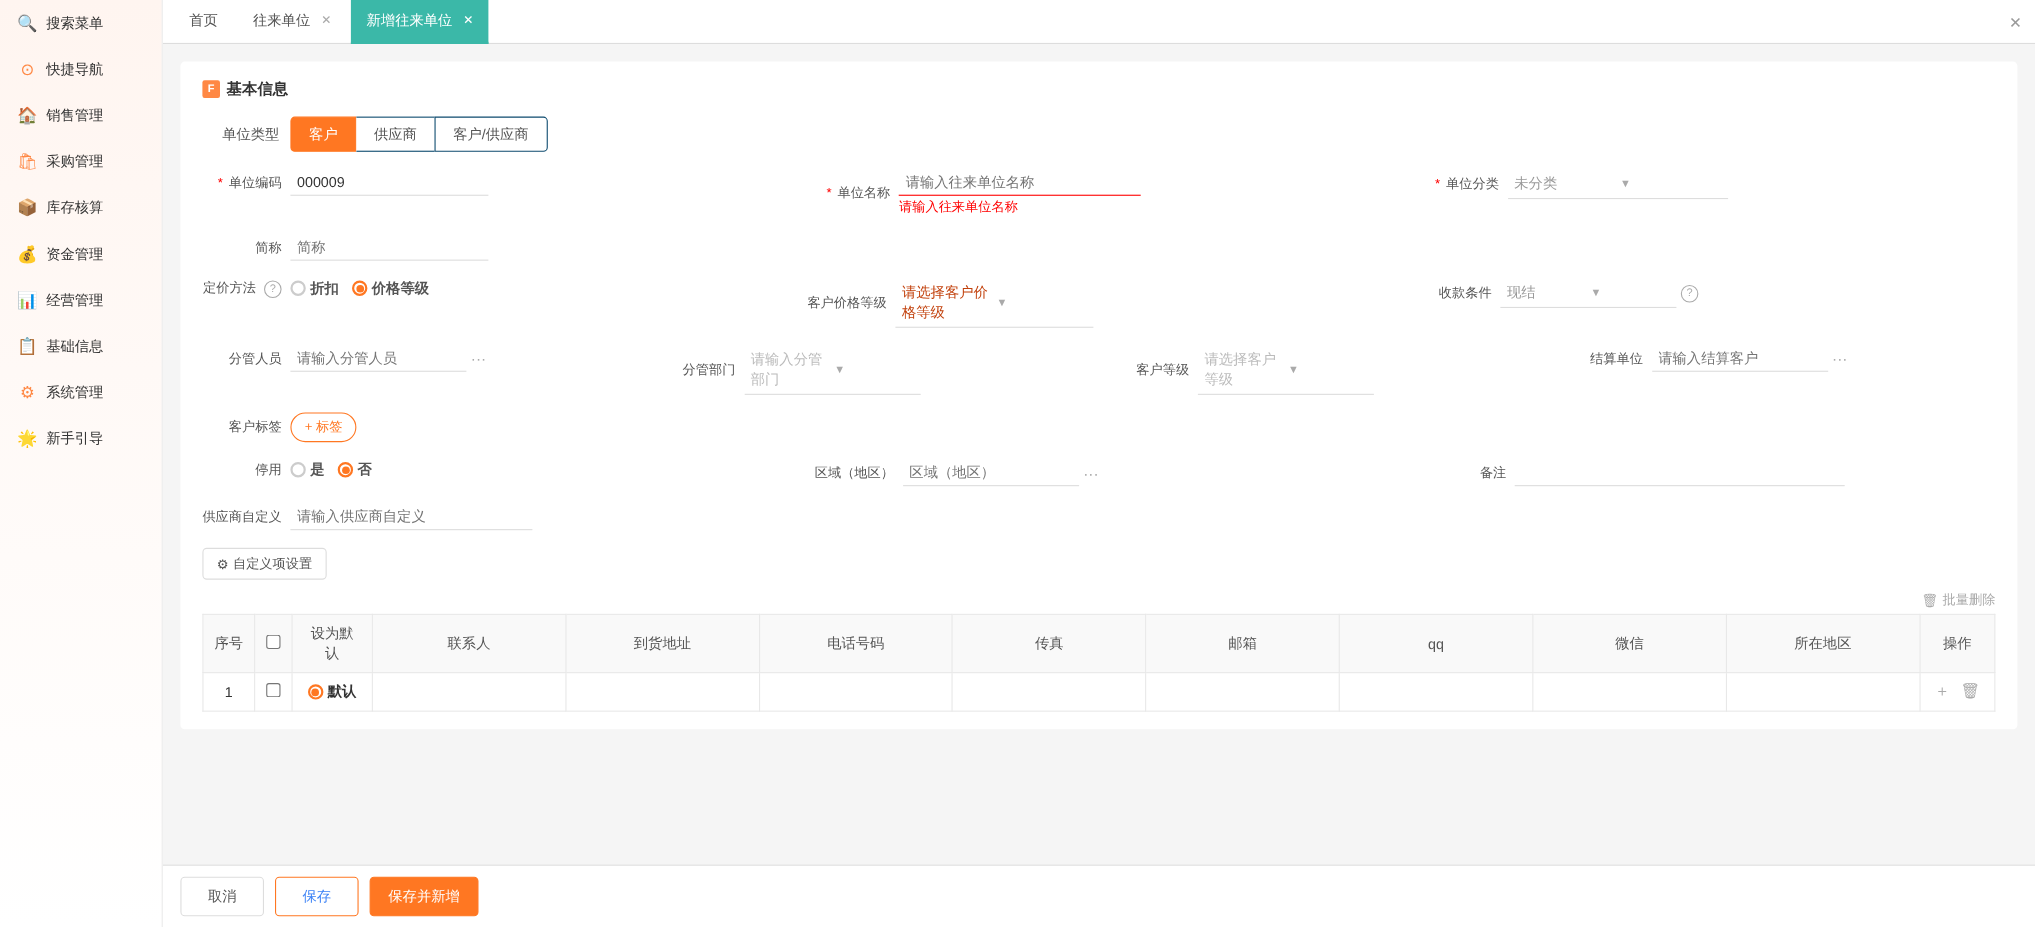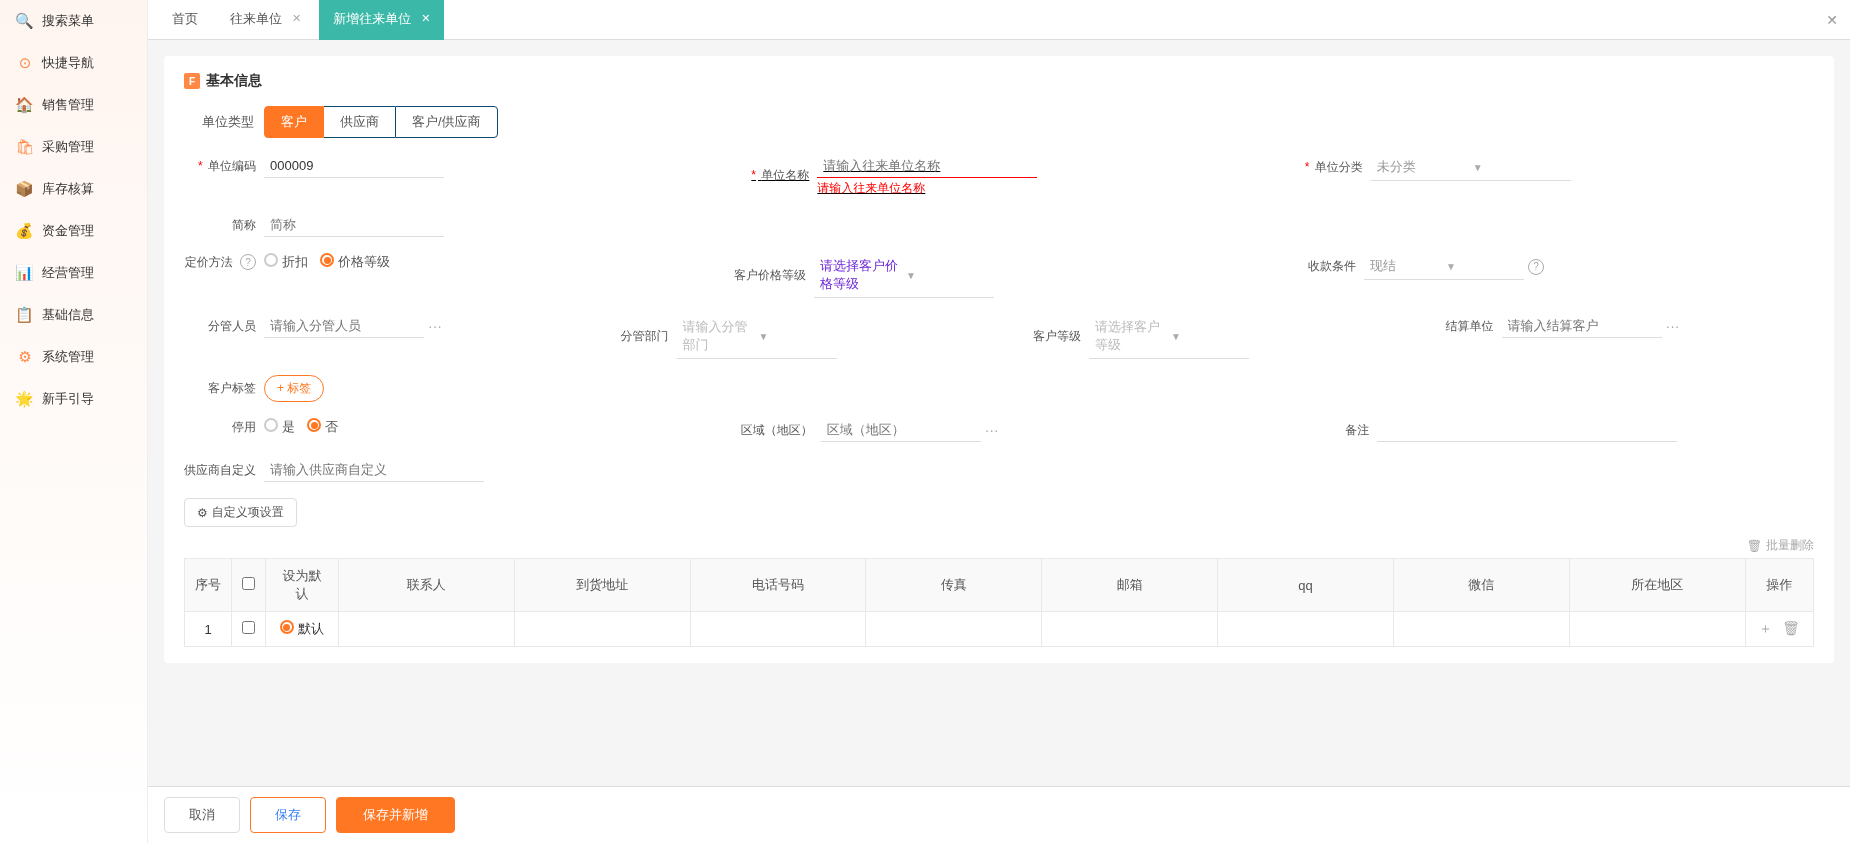--- a/index.html
+++ b/index.html
@@ -218,23 +218,24 @@
     
     .radio-group {
       display: flex;
       align-items: center;
       gap: 12px;
       font-size: 13px;
       color: #555;
     }
     .radio-item {
       display: flex;
-      align-items: flex-start;
+      align-items: center;
       gap: 4px;
       cursor: pointer;
+      font-weight: bold;
     }
     .radio-circle {
       width: 14px;
       height: 14px;
       border-radius: 50%;
       border: 2px solid #ccc;
       display: flex;
       align-items: center;
       justify-content: center;
     }
@@ -315,21 +316,21 @@
     .btn-save {
       padding: 8px 24px;
       background: #fff;
       border: 1px solid #ff7722;
       border-radius: 4px;
       font-size: 13px;
       cursor: pointer;
       color: #3b82f6;
     }
     .btn-save-new {
-      padding: 8px 26px;
+      padding: 8px 16px;
       background: #ff7722;
       border: 1px solid #ff7722;
       border-radius: 4px;
       font-size: 13px;
       cursor: pointer;
       color: #fff;
     }
 
     .custom-settings-btn {
       display: flex;
@@ -458,21 +459,21 @@
       </div>
 
       <div class="form-row">
         <div class="form-group">
           <span class="form-label">
             <span class="required-star">*</span>
             <span>单位编码</span>
           </span>
           <input class="form-input" type="text" value="000009" style="width: 180px;">
         </div>
-        <div class="form-group" style="margin-left:30px;text-decoration:underline;">
+        <div class="form-group" style="margin-left:30px;">
           <span class="form-label">
             <span class="required-star">*</span>
             <span>单位名称</span>
           </span>
           <div class="form-input-group">
             <input class="form-input error" type="text" placeholder="请输入往来单位名称" style="width: 220px; border-bottom-color: red;">
             <div class="error-msg">请输入往来单位名称</div>
           </div>
         </div>
         <div class="form-group" style="margin-left:30px;">
@@ -507,21 +508,21 @@
             </div>
             <div class="radio-item">
               <div class="radio-circle checked"></div>
               <span>价格等级</span>
             </div>
           </div>
         </div>
         <div class="form-group" style="margin-left:20px;">
           <span class="form-label">客户价格等级</span>
           <div class="form-select" style="width:180px;">
-            <span style="color:#6d28d9;">请选择客户价格等级</span>
+            <span style="color:#c2410c;">请选择客户价格等级</span>
             <span class="chevron">▼</span>
           </div>
         </div>
         <div class="form-group" style="margin-left:20px;">
           <span class="form-label">收款条件</span>
           <div class="form-select" style="width:160px;">
             <span>现结</span>
             <span class="chevron">▼</span>
           </div>
           <span class="help-icon">?</span>

